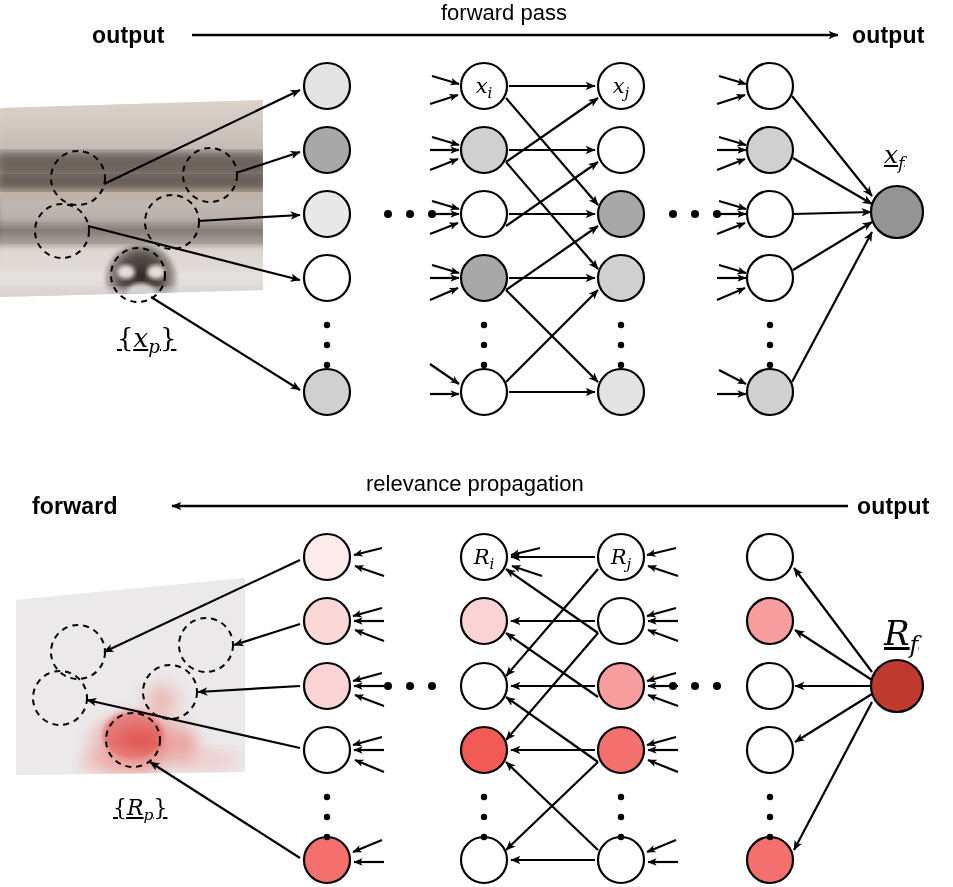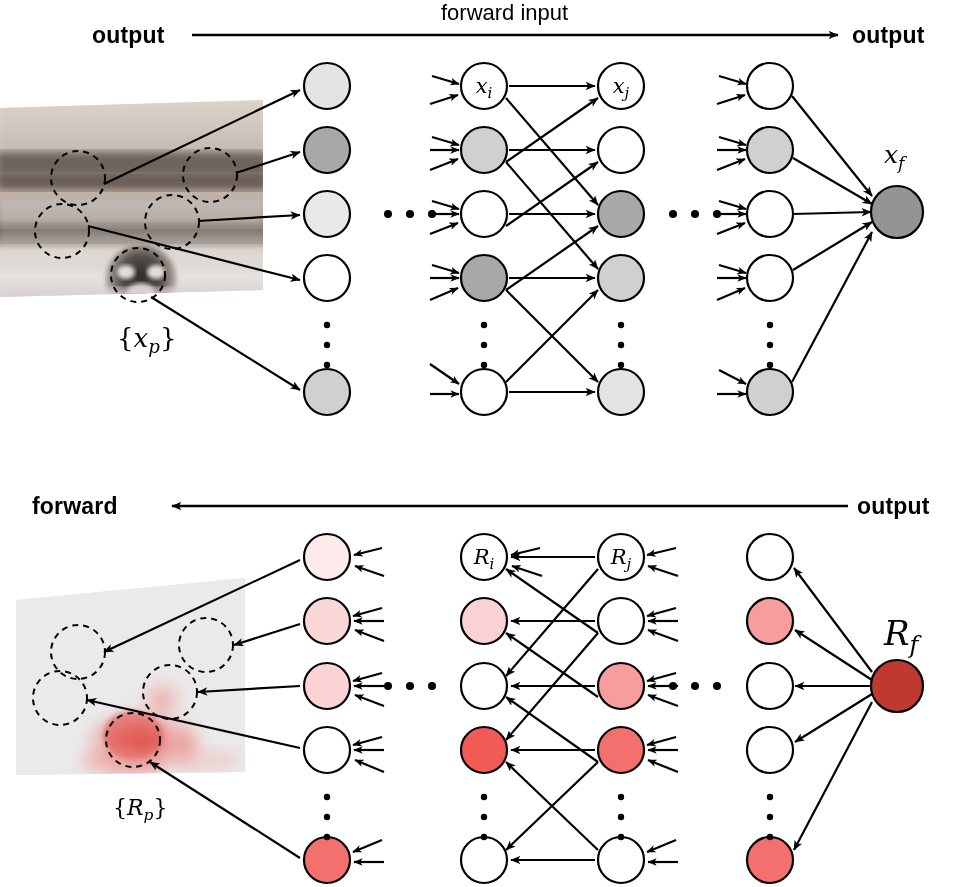--- a/index.html
+++ b/index.html
@@ -15,21 +15,21 @@
     font-weight:bold;font-size:23px;letter-spacing:.2px;
     position:absolute;white-space:nowrap;
   }
   .hdr-reg{
     font-family:"Liberation Sans", sans-serif;
     font-weight:normal;font-size:22px;
     position:absolute;white-space:nowrap;
   }
   .math{
     font-family:"DejaVu Serif", serif;
-    font-style:italic;position:absolute;white-space:nowrap;
+    font-style:italic;position:absolute;white-space:nowrap;text-decoration:underline;
   }
   .math .sub{font-size:.70em;vertical-align:-0.32em;font-style:italic;}
   .brace{font-style:normal;font-family:"DejaVu Serif",serif;}
 </style>
 </head>
 <body>
 
 <div id="stage">
 
   <svg id="canvas" viewBox="0 0 953 887">
@@ -350,24 +350,25 @@
         <circle cx="388" cy="686" r="4" fill="#000"></circle>
         <circle cx="410" cy="686" r="4" fill="#000"></circle>
         <circle cx="432" cy="686" r="4" fill="#000"></circle>
         <circle cx="673" cy="686" r="4" fill="#000"></circle>
         <circle cx="695" cy="686" r="4" fill="#000"></circle>
         <circle cx="717" cy="686" r="4" fill="#000"></circle>
       </g>
   </svg>
 
   <div class="hdr-bold" style="left:92px;top:22px;">output</div>
-  <div class="hdr-reg" style="left:441px;top:0px;">forward input</div>
+  <div class="hdr-reg" style="left:441px;top:0px;">forward pass</div>
   <div class="hdr-bold" style="left:852px;top:22px;">output</div>
 
   <div class="hdr-bold" style="left:32px;top:493px;">forward</div>
+  <div class="hdr-reg" style="left:366px;top:471px;">relevance propagation</div>
   <div class="hdr-bold" style="left:857px;top:493px;">output</div>
 
   <div class="math" style="left:117px;top:323px;font-size:26px;">
     <span class="brace">{</span><span>x</span><span class="sub">p</span><span class="brace">}</span>
   </div>
 
   <div class="math" style="left:113px;top:795px;font-size:22px;">
     <span class="brace">{</span><span>R</span><span class="sub">p</span><span class="brace">}</span>
   </div>
 

